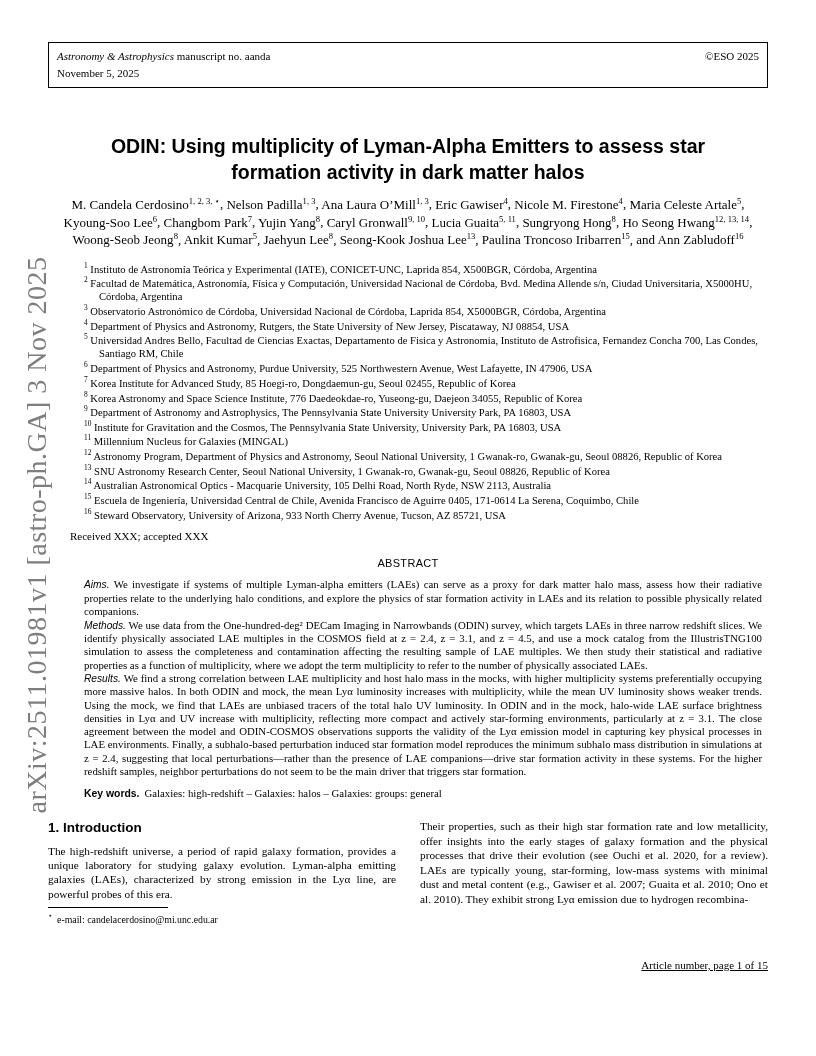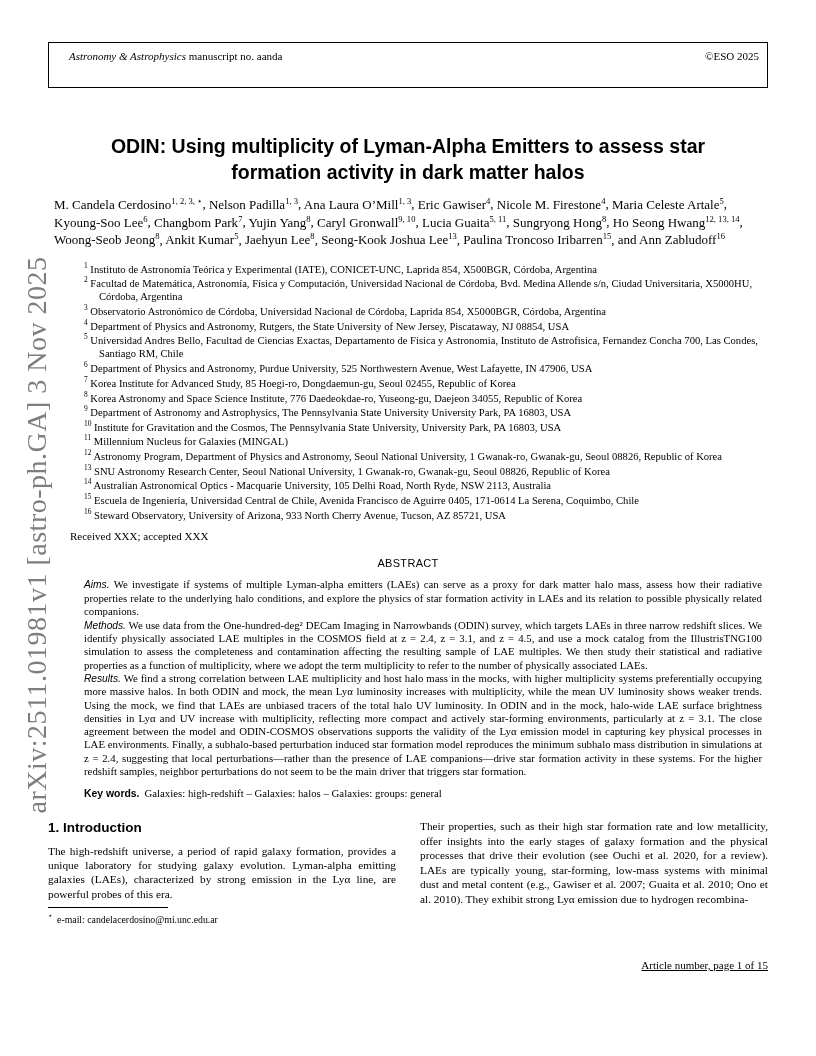--- a/index.html
+++ b/index.html
@@ -5,34 +5,34 @@
   html,body{margin:0;padding:0;background:#e8e8e8;}
   .page{
     position:relative;width:816px;height:1056px;margin:0 auto;background:#ffffff;
     font-family:"Liberation Serif","DejaVu Serif",serif;color:#000;overflow:hidden;
   }
   .content{position:absolute;left:48px;top:42px;width:720px;}
 
   
   .headbox{
     box-sizing:border-box;border:1px solid #000;width:100%;height:46px;
-    padding:5px 8px 4px 20px;display:flex;justify-content:space-between;
+    padding:5px 8px 4px 8px;display:flex;justify-content:space-between;
     font-size:11px;line-height:1.5;
   }
   .headbox .journal{font-style:italic;}
 
   
   .title{
     margin-top:46px;padding:0 28px;text-align:center;
     font-family:"Liberation Sans","DejaVu Sans",sans-serif;
     font-weight:700;font-size:19.5px;line-height:1.32;
   }
 
   
-  .authors{margin-top:10px;padding:0 6px;text-align:left;font-size:13px;line-height:1.34;}
+  .authors{margin-top:10px;padding:0 6px;text-align:center;font-size:13px;line-height:1.34;}
   .authors sup{font-size:0.66em;white-space:nowrap;}
 
   
   .affs{margin-top:12px;margin-left:36px;width:678px;font-size:10.6px;line-height:1.24;}
   .aff{padding-left:15px;text-indent:-15px;}
   .aff sup{font-size:0.7em;}
 
   .received{margin-top:9px;margin-left:22px;font-size:11px;}
 
   
@@ -80,20 +80,21 @@
 
 <div class="page">
 
   <div class="watermark" style="color: rgb(126, 126, 126);">arXiv:2511.01981v1  [astro-ph.GA]  3 Nov 2025</div>
 
   <div class="content">
 
     <div class="headbox">
       <div>
         <div><span class="journal">Astronomy &amp; Astrophysics</span><span> manuscript no. aanda</span></div>
+        <div>November 5, 2025</div>
       </div>
       <div>©ESO 2025</div>
     </div>
 
     <div class="title">ODIN: Using multiplicity of Lyman-Alpha Emitters to assess star formation activity in dark matter halos</div>
 
     <div class="authors"><span>M. Candela Cerdosino<sup>1, 2, 3, ⋆</sup></span>, <span>Nelson Padilla<sup>1, 3</sup></span>, <span>Ana Laura O’Mill<sup>1, 3</sup></span>, <span>Eric Gawiser<sup>4</sup></span>, <span>Nicole M. Firestone<sup>4</sup></span>, <span>Maria Celeste Artale<sup>5</sup></span>, <span>Kyoung-Soo Lee<sup>6</sup></span>, <span>Changbom Park<sup>7</sup></span>, <span>Yujin Yang<sup>8</sup></span>, <span>Caryl Gronwall<sup>9, 10</sup></span>, <span>Lucia Guaita<sup>5, 11</sup></span>, <span>Sungryong Hong<sup>8</sup></span>, <span>Ho Seong Hwang<sup>12, 13, 14</sup></span>, <span>Woong-Seob Jeong<sup>8</sup></span>, <span>Ankit Kumar<sup>5</sup></span>, <span>Jaehyun Lee<sup>8</sup></span>, <span>Seong-Kook Joshua Lee<sup>13</sup></span>, <span>Paulina Troncoso Iribarren<sup>15</sup></span>, <span>and Ann Zabludoff<sup>16</sup></span></div>
 
     <div class="affs">
         <div class="aff"><sup>1</sup> Instituto de Astronomía Teórica y Experimental (IATE), CONICET-UNC, Laprida 854, X500BGR, Córdoba, Argentina</div>

